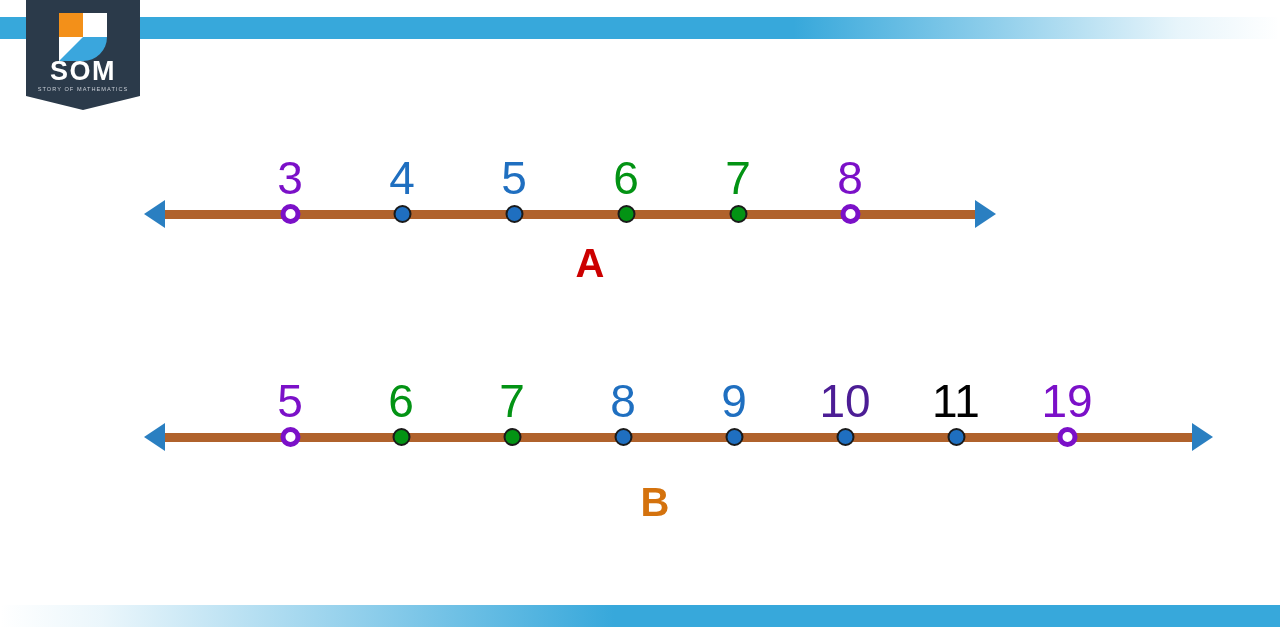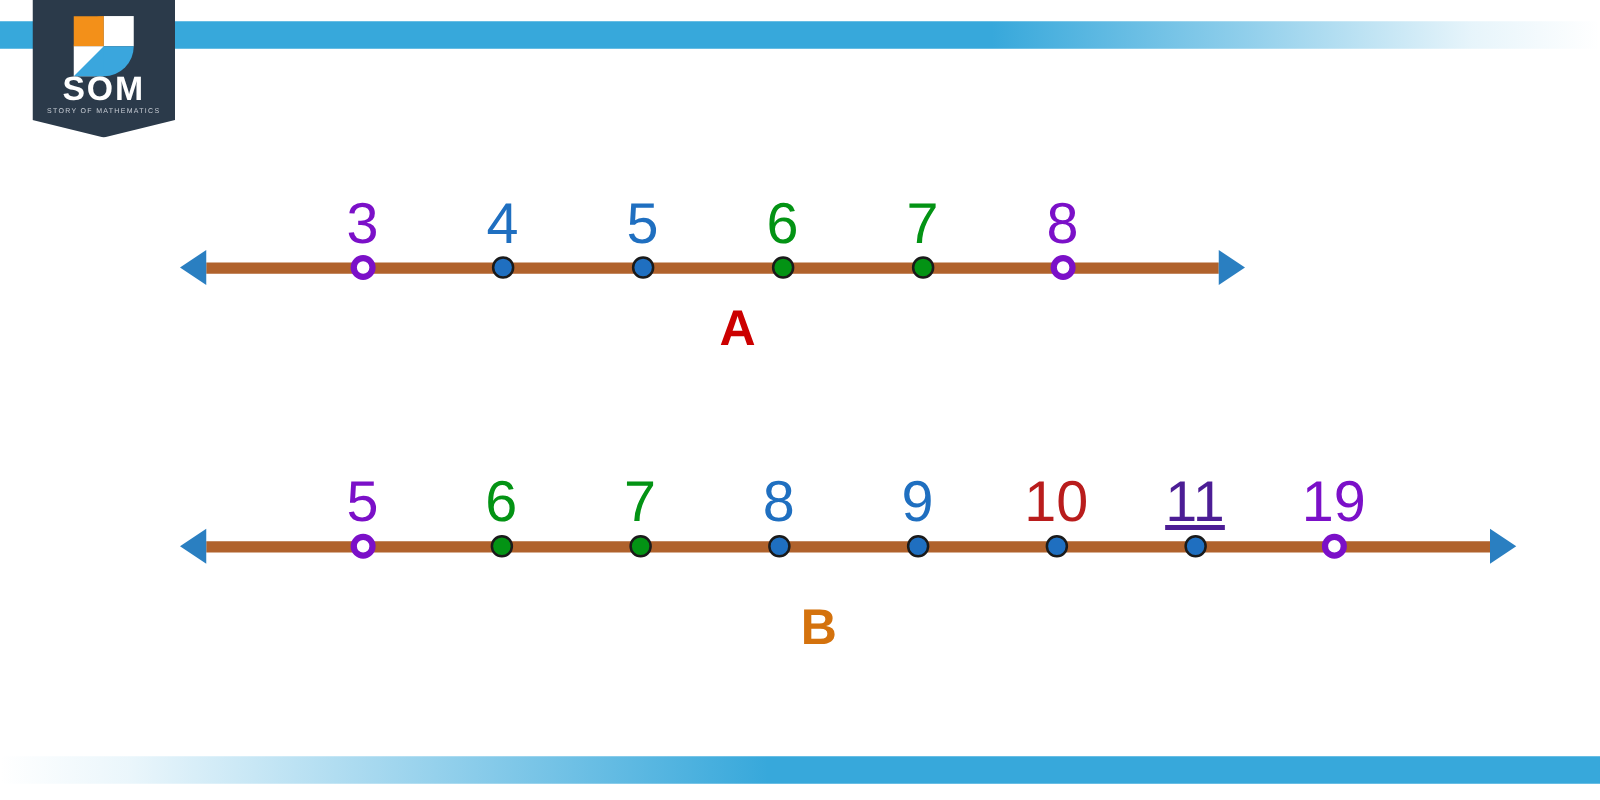--- a/index.html
+++ b/index.html
@@ -196,25 +196,25 @@
       </div>
       <div class="tick" style="left: 623px; top: 0px; width: 1px; height: 9px;">
         <div class="tick-label" style="color: rgb(31, 111, 192);">8</div>
         <div class="dot filled" style="background: rgb(31, 111, 192); border-color: rgb(26, 26, 26);"></div>
       </div>
       <div class="tick" style="left: 734px; top: 0px; width: 1px; height: 9px;">
         <div class="tick-label" style="color: rgb(31, 111, 192);">9</div>
         <div class="dot filled" style="background: rgb(31, 111, 192); border-color: rgb(26, 26, 26);"></div>
       </div>
       <div class="tick" style="left: 845px; top: 0px; width: 1px; height: 9px;">
-        <div class="tick-label" style="color: #b91c1c;">10</div>
+        <div class="tick-label" style="color: #4c1d95;">10</div>
         <div class="dot filled" style="background: rgb(31, 111, 192); border-color: rgb(26, 26, 26);"></div>
       </div>
       <div class="tick" style="left: 956px; top: 0px; width: 1px; height: 9px;">
-        <div class="tick-label" style="color: #4c1d95; text-decoration: underline;">11</div>
+        <div class="tick-label" style="color: #000000;">11</div>
         <div class="dot filled" style="background: rgb(31, 111, 192); border-color: rgb(26, 26, 26);"></div>
       </div>
       <div class="tick" style="left: 1067px; top: 0px; width: 1px; height: 9px;">
         <div class="tick-label" style="color: rgb(123, 16, 200);">19</div>
         <div class="dot open" style="border-color: rgb(123, 16, 200); width: 20px; height: 20px;"></div>
       </div>
     </div>
     <div class="line-label" style="left: 655px; top: 482px; color: rgb(212, 114, 13);">B</div>
   </div>
 

